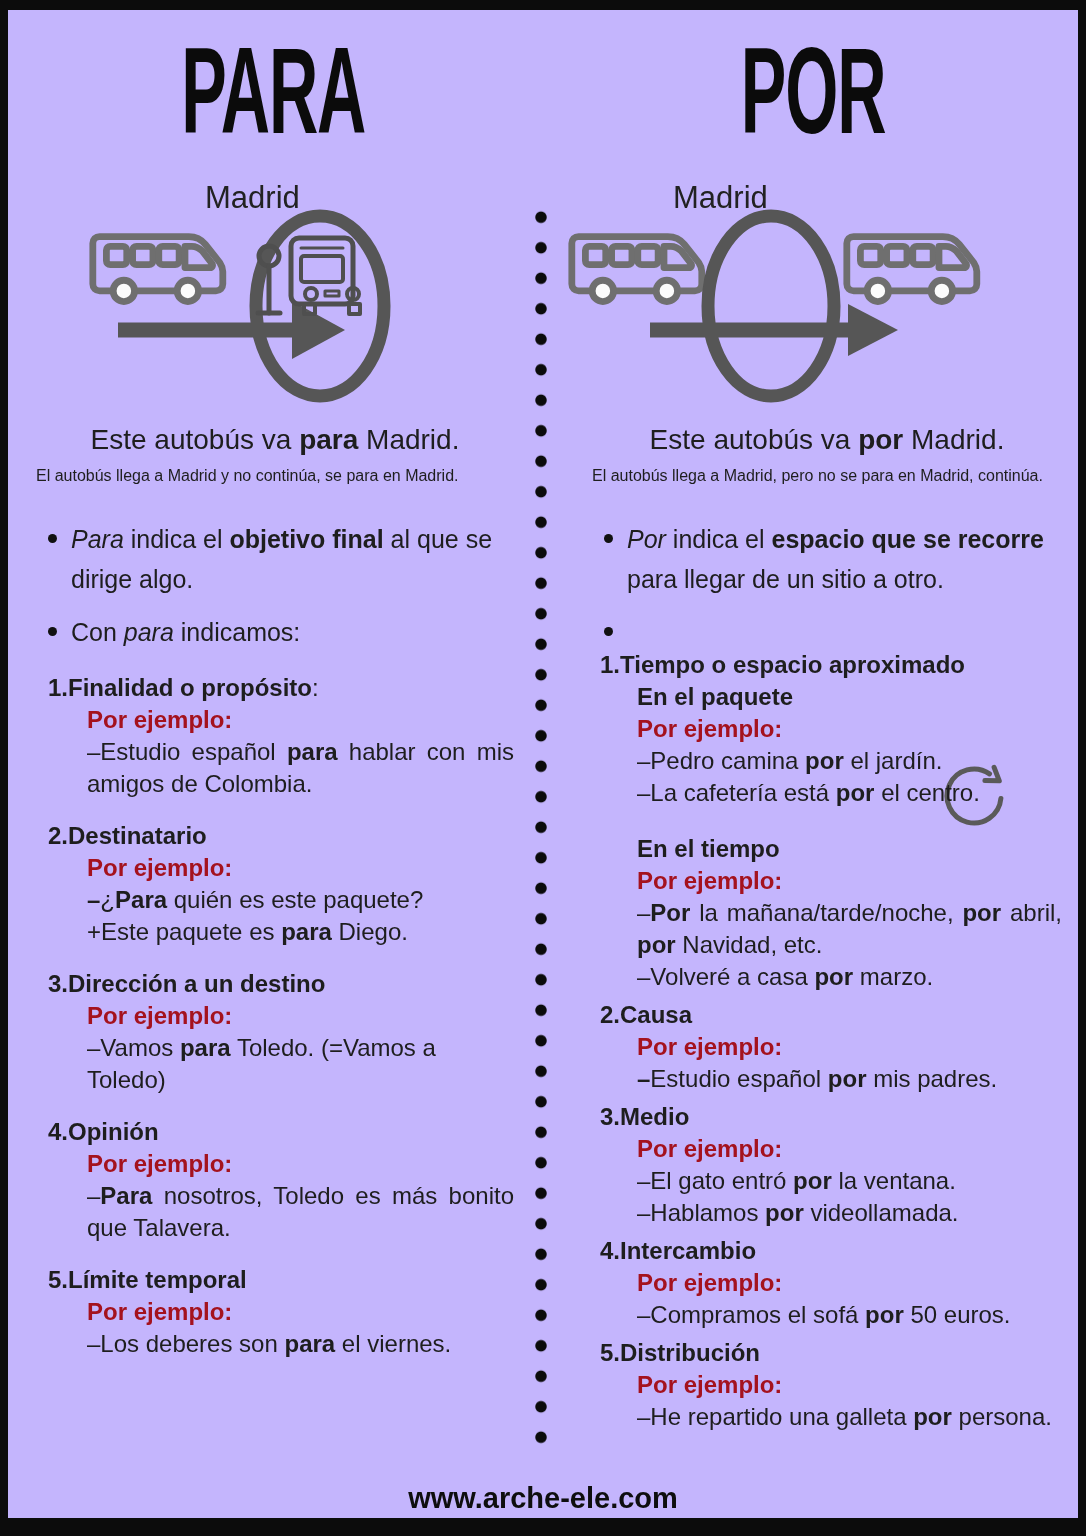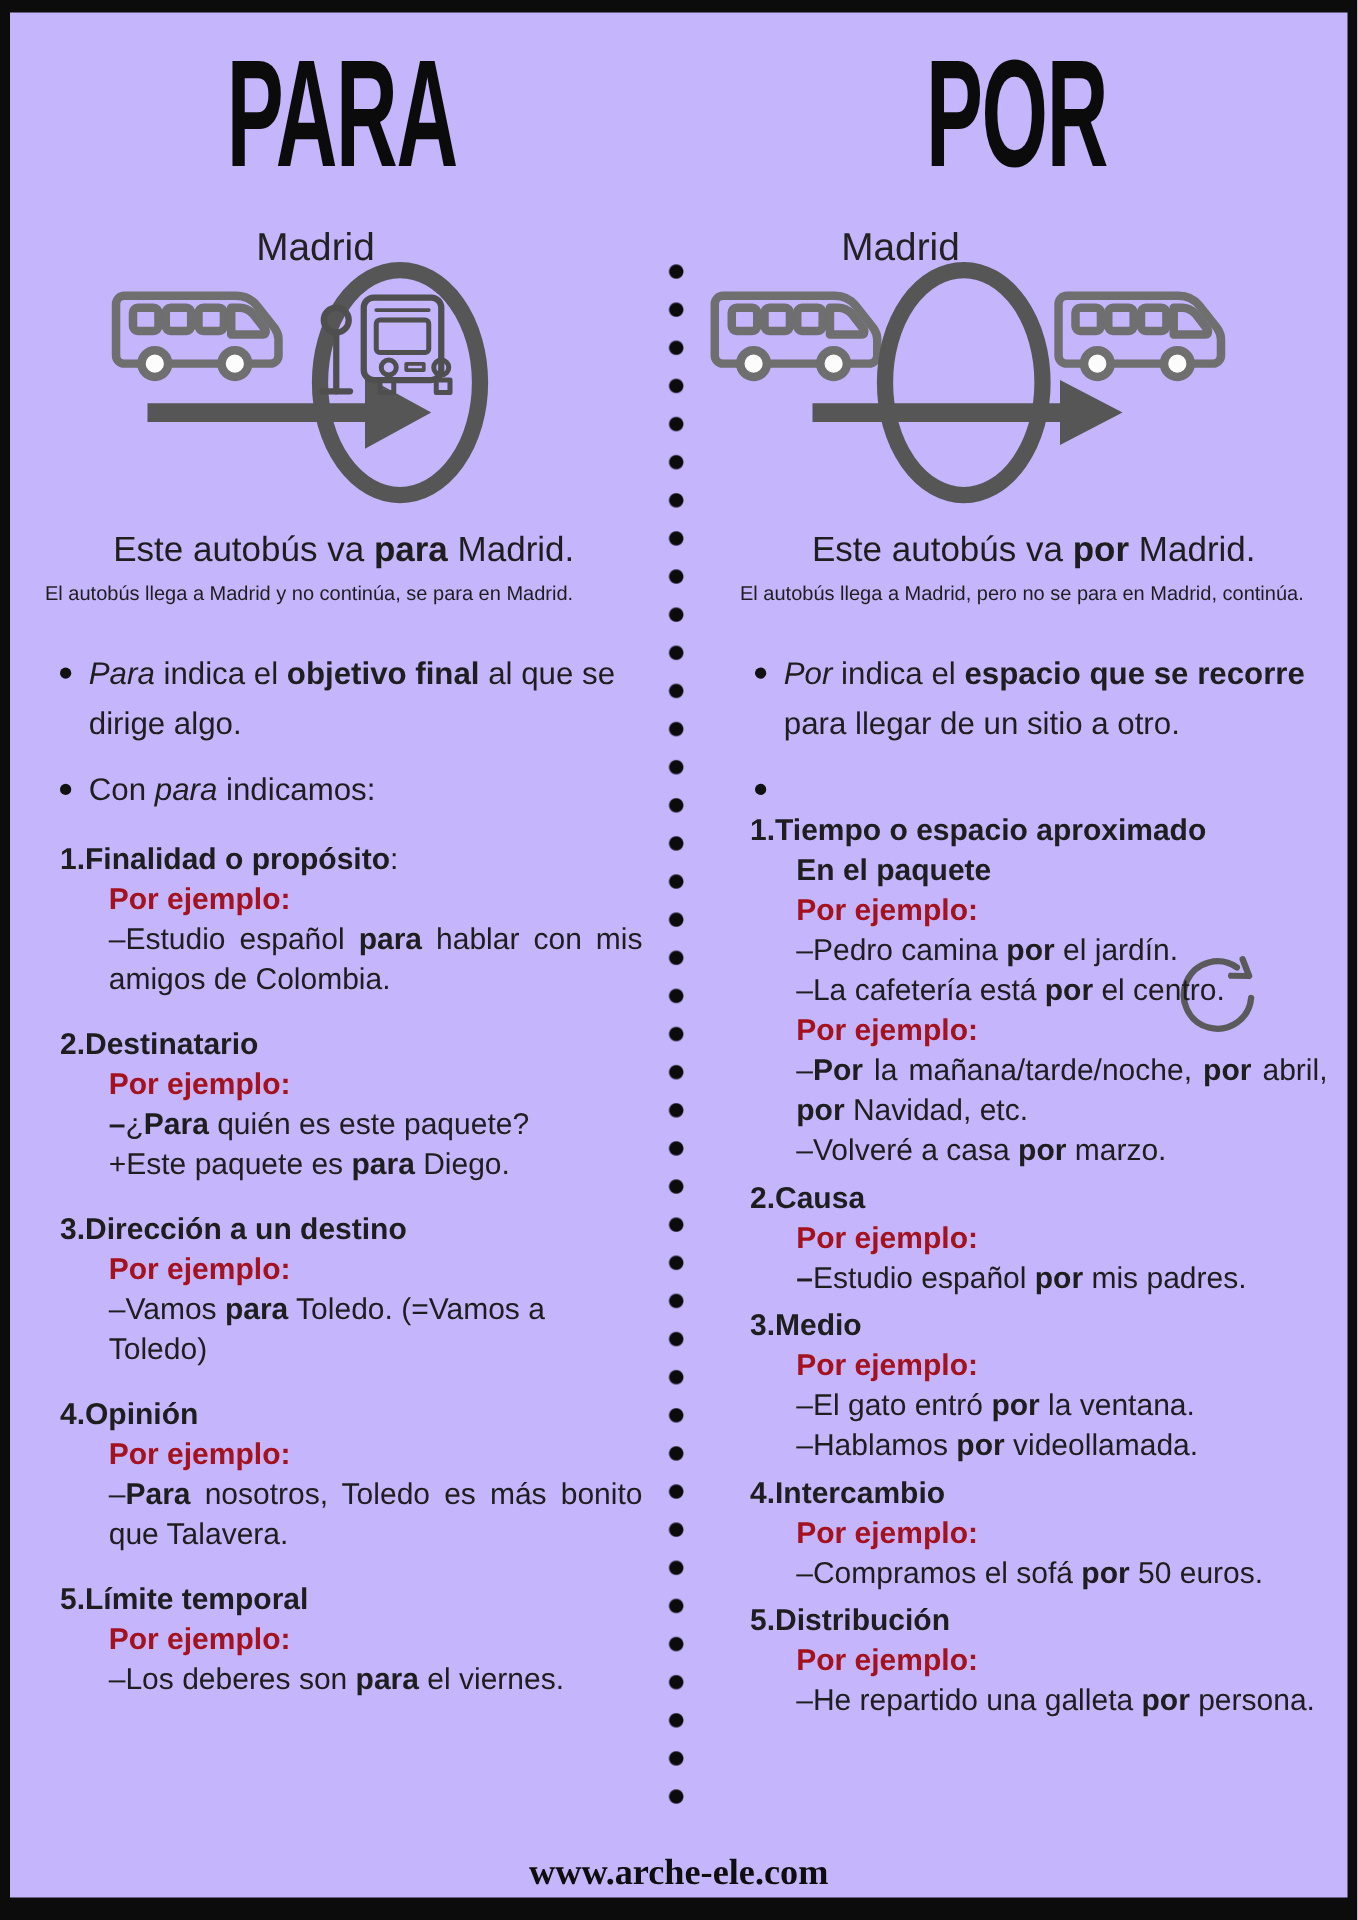--- a/index.html
+++ b/index.html
@@ -36,21 +36,21 @@
   .sec-title{padding-left:12px;}
   .col.r .sec-title{padding-left:8px;}
   .sec-body{padding-left:51px;}
   .col.r .sec-body{padding-left:45px;}
   .red{color:#A4121E;font-weight:700;}
   .just{text-align:justify;}
   .subhead{font-weight:700;}
   .mt24{margin-top:24px;}
   .b{font-weight:700;}
   .i{font-style:italic;}
-  .footer{position:absolute;left:0;right:0;top:1482px;text-align:center;font-size:29px;font-weight:700;color:#0e0e0e;font-family:Liberation Serif, serif;}
+  .footer{position:absolute;left:0;right:0;top:1482px;text-align:center;font-size:29px;font-weight:700;color:#0e0e0e;}
 </style>
 </head>
 <body>
 
 <svg width="0" height="0" style="position:absolute" aria-hidden="true">
   <defs>
     <g id="busSide" fill="none" stroke="#6f6f6f" stroke-width="7" stroke-linecap="round" stroke-linejoin="round">
       <path d="M13,14 h92 c7,0 13,3 17,8 l15,19 c2,3 3,6 3,9 v13 c0,4 -3,7 -7,7 h-120 c-4,0 -7,-3 -7,-7 v-42 c0,-4 3,-7 7,-7 z"></path>
       <rect x="20" y="24" width="21" height="19" rx="4"></rect>
       <rect x="47" y="24" width="21" height="19" rx="4"></rect>
@@ -181,20 +181,21 @@
       </div>
     </div>
 
     <div class="sec first">
       <div class="sec-title"><span class="b">1.</span><span class="b">Tiempo o espacio aproximado</span></div>
       <div class="sec-body">
         <div class="subhead">En el paquete</div>
         <div class="red">Por ejemplo:</div>
         <div><span>–Pedro camina </span><span class="b">por</span><span> el jardín.</span></div>
         <div><span>–La cafetería está </span><span class="b">por</span><span> el centro.</span></div>
+        <div class="subhead mt24">En el tiempo</div>
         <div class="red">Por ejemplo:</div>
         <div class="just"><span>–</span><span class="b">Por</span><span> la mañana/tarde/noche, </span><span class="b">por</span><span> abril, </span><span class="b">por</span><span> Navidad, etc.</span></div>
         <div><span>–Volveré a casa </span><span class="b">por</span><span> marzo.</span></div>
       </div>
     </div>
 
     <div class="sec">
       <div class="sec-title"><span class="b">2.</span><span class="b">Causa</span></div>
       <div class="sec-body">
         <div class="red">Por ejemplo:</div>

